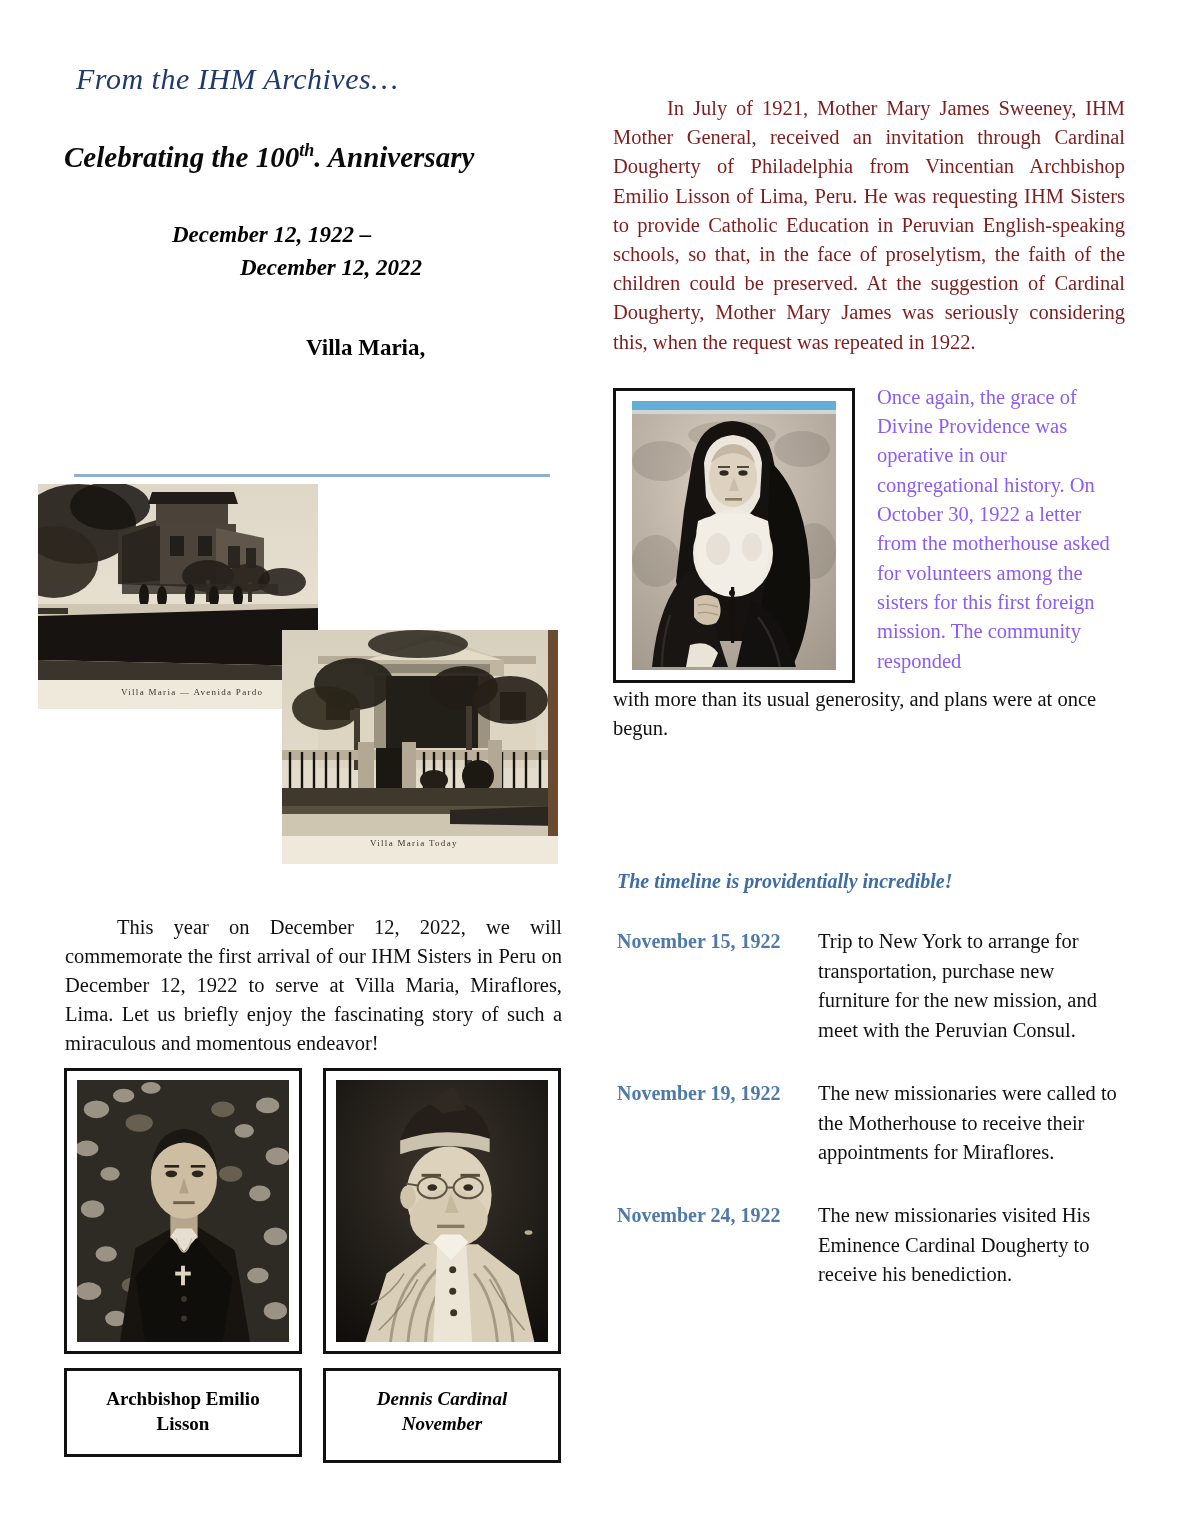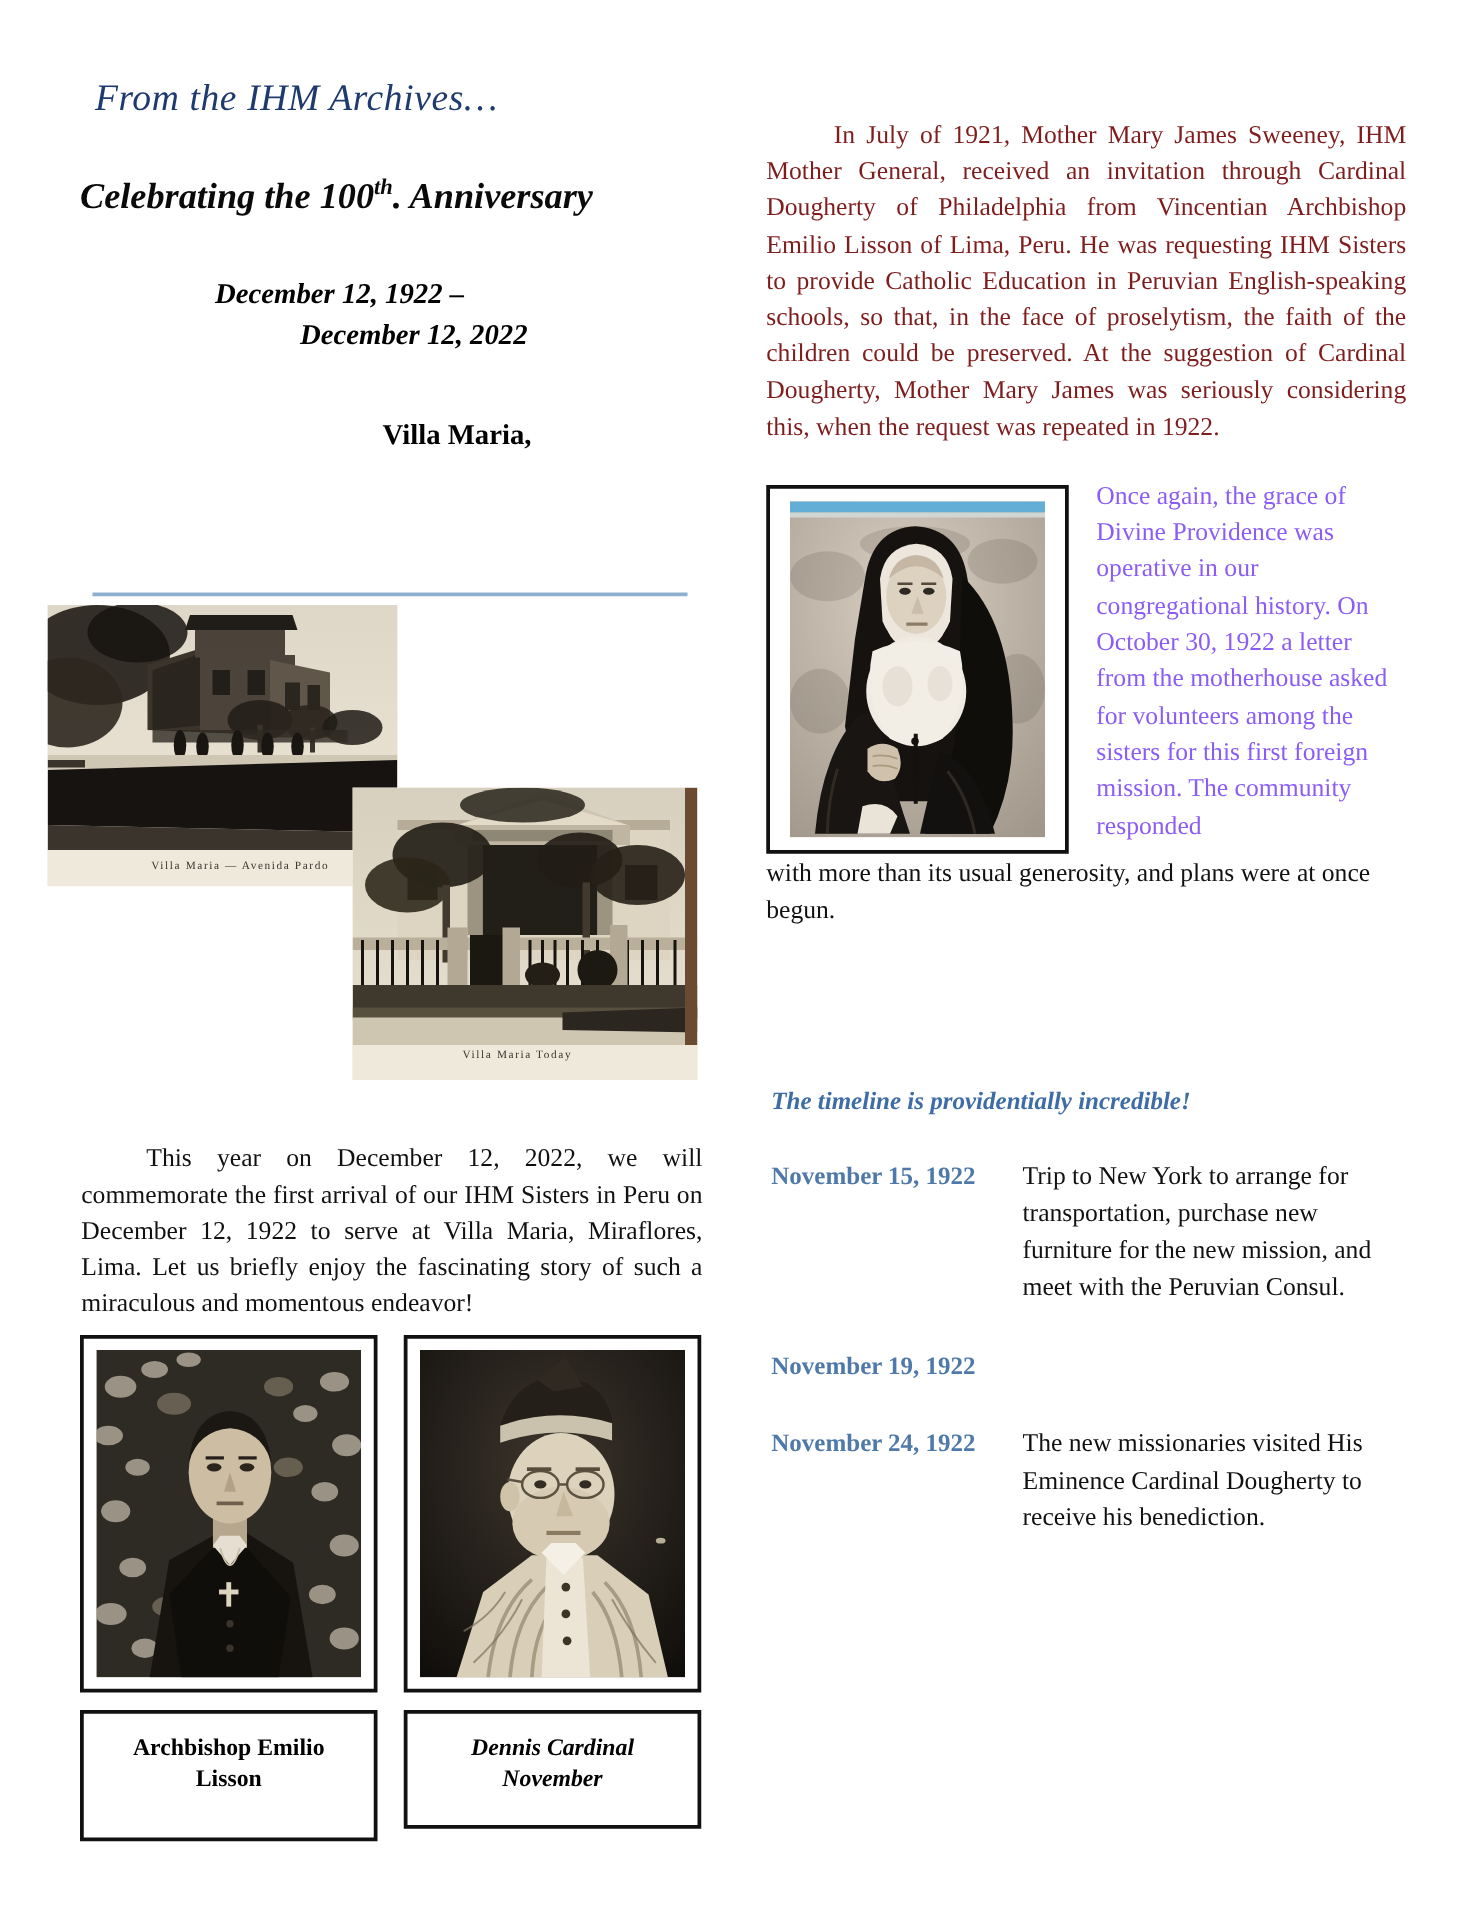--- a/index.html
+++ b/index.html
@@ -147,21 +147,21 @@
   .caption-box {
     position: absolute;
     border: 3px solid #111;
     box-sizing: border-box;
     background: #fff;
     display: flex;
     align-items: flex-start;
     justify-content: center;
     padding-top: 16px;
   }
-  #cap-box-lisson    { left: 0px;   top: 300px; width: 238px; height: 105px; }
+  #cap-box-lisson    { left: 0px;   top: 300px; width: 238px; height: 89px; }
   #cap-box-dougherty { left: 259px; top: 300px; width: 238px; height: 95px; }
   .cap-text {
     font-size: 19px;
     font-weight: bold;
     line-height: 1.30;
     text-align: center;
   }
   .cap-text.italic { font-style: italic; }
 
   
@@ -632,20 +632,21 @@
   <div id="timeline">
     <div class="timeline-heading">The timeline is providentially incredible!</div>
 
     <div class="tl-row">
       <div class="tl-date">November 15, 1922</div>
       <div class="tl-desc">Trip to New York to arrange for transportation, purchase new furniture for the new mission, and meet with the Peruvian Consul.</div>
     </div>
 
     <div class="tl-row">
       <div class="tl-date">November 19, 1922</div>
+      <div class="tl-desc">The new missionaries were called to the Motherhouse to receive their appointments for Miraflores.</div>
     </div>
 
     <div class="tl-row">
       <div class="tl-date">November 24, 1922</div>
       <div class="tl-desc">The new missionaries visited His Eminence Cardinal Dougherty to receive his benediction.</div>
     </div>
   </div>
 
 </div>
 

